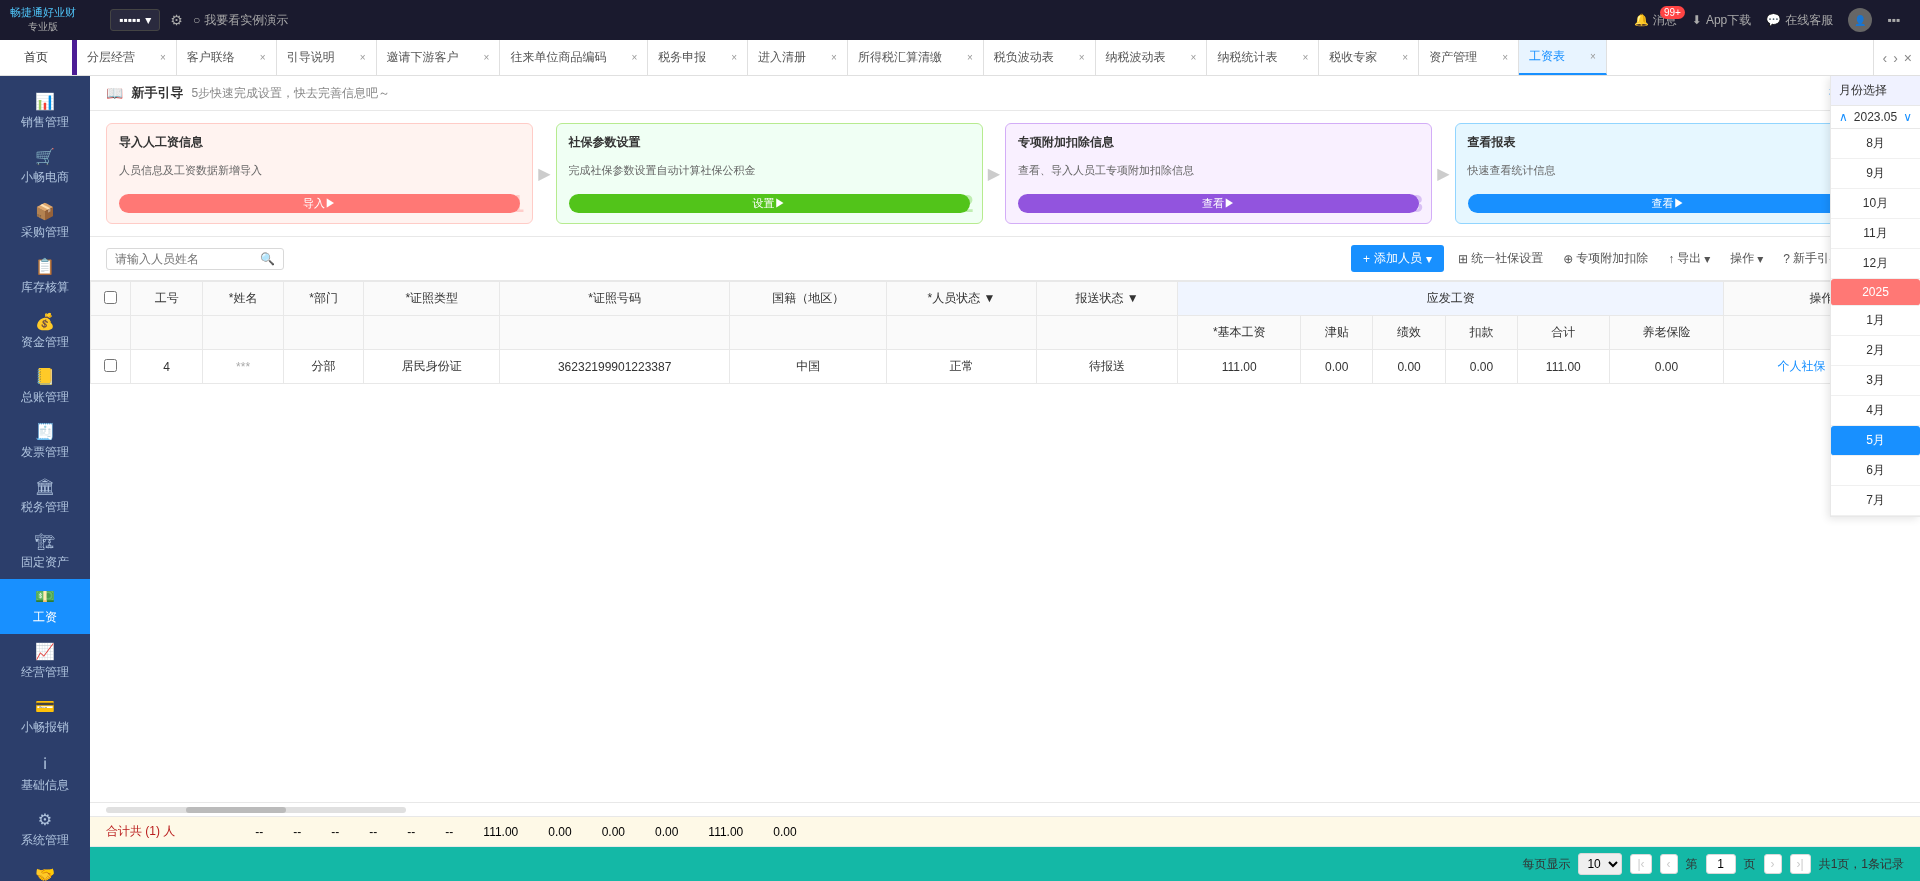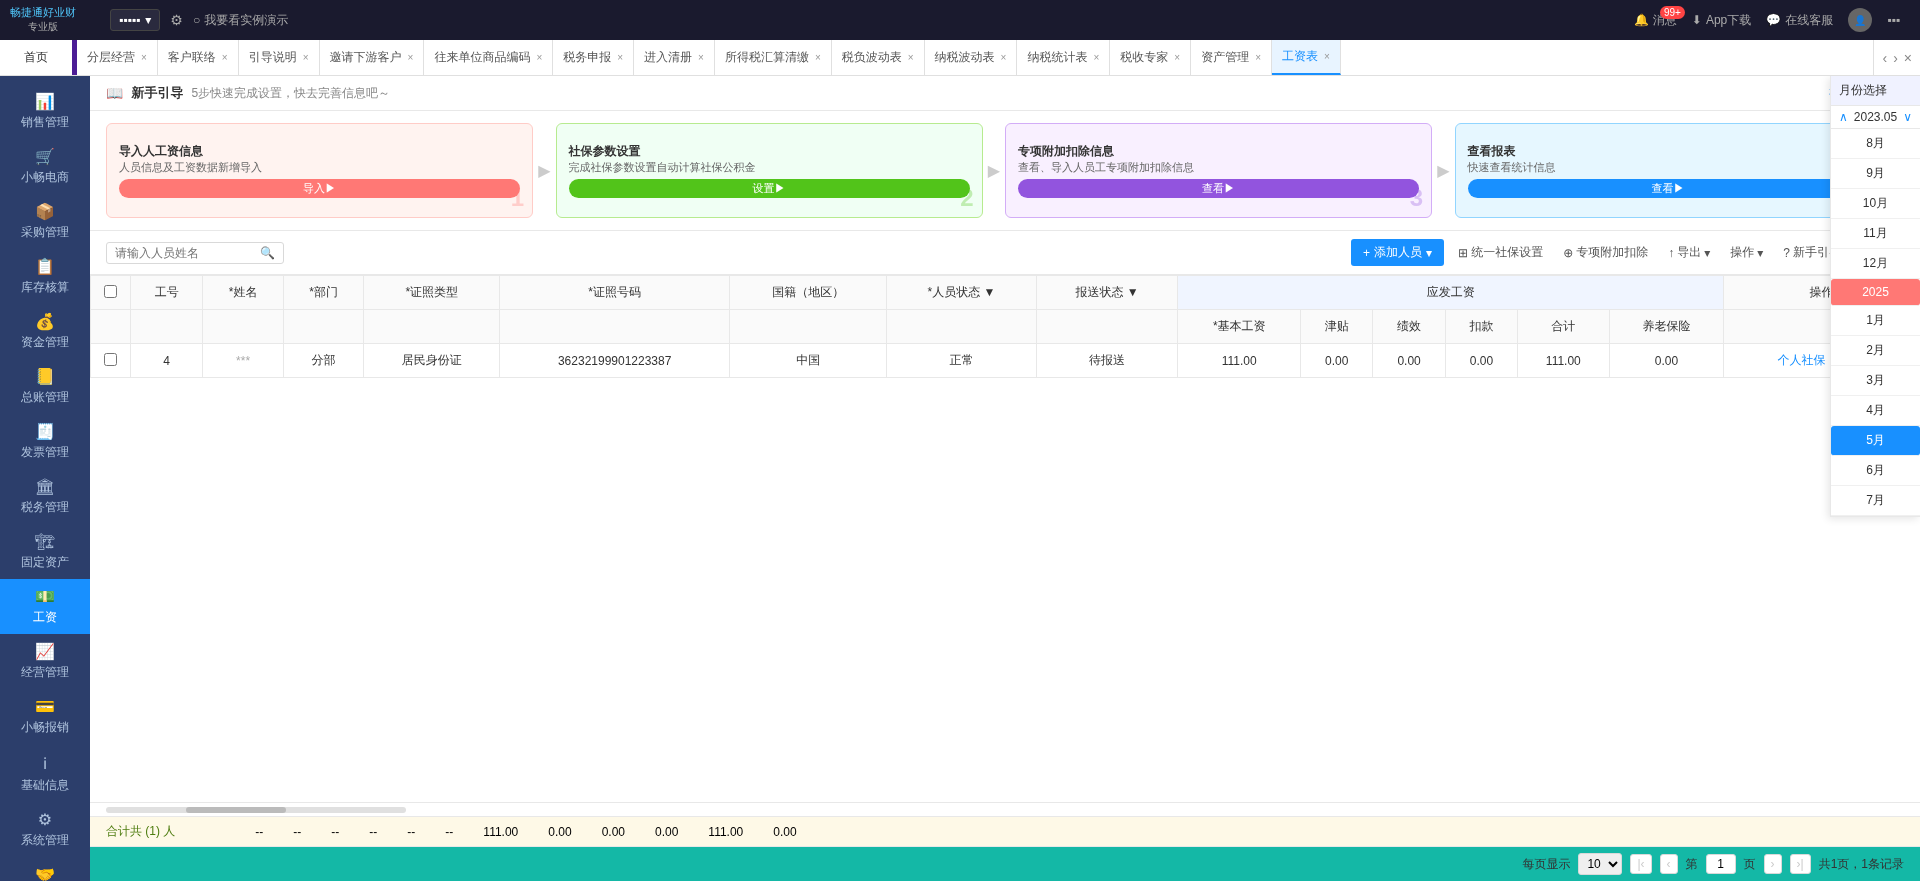--- a/index.html
+++ b/index.html
@@ -115,21 +115,21 @@
       color: #333;
       cursor: pointer;
       border-right: 5px solid #4c1d95;
       font-size: 12px;
       white-space: nowrap;
     }
     .tab-item {
       padding: 0 10px;
       display: flex;
       align-items: center;
-      gap: 4px;
+      gap: 23px;
       cursor: pointer;
       border-right: 1px solid #e0e0e0;
       color: #555;
       font-size: 12px;
       white-space: nowrap;
       position: relative;
     }
     .tab-item.active {
       background: #e8f4ff;
       color: #1890ff;
@@ -240,25 +240,25 @@
       display: flex;
       align-items: center;
       padding: 12px 16px;
       gap: 0;
       background: #fff;
       border-bottom: 1px solid #e8e8e8;
       flex-shrink: 0;
     }
     .step-card {
       flex: 1;
-      padding: 19px 12px;
+      padding: 10px 12px;
       border-radius: 6px;
       display: flex;
       flex-direction: column;
-      gap: 0;
+      gap: 12px;
       min-height: 80px;
       position: relative;
     }
     .step-card-1 { background: #fff3f0; border: 1px solid #ffccc7; }
     .step-card-2 { background: #f0fff4; border: 1px solid #b7eb8f; }
     .step-card-3 { background: #f9f0ff; border: 1px solid #d3adf7; }
     .step-card-4 { background: #e6f7ff; border: 1px solid #91d5ff; }
     .step-card-5 { background: #f0f2ff; border: 1px solid #b3b9ff; }
     .step-num {
       font-size: 24px;
@@ -395,21 +395,21 @@
     
     .table-footer {
       background: #fef9e7;
       border-top: 1px solid #e8e8e8;
       display: flex;
       align-items: center;
       padding: 6px 16px;
       flex-shrink: 0;
       gap: 20px;
     }
-    .footer-sum { color: #4d7c0f; font-size: 12px; }
+    .footer-sum { color: #b91c1c; font-size: 12px; }
     .footer-nums { display: flex; gap: 30px; margin-left: 60px; }
 
     .pagination-bar {
       background: #14b8a6;
       border-top: 1px solid #e8e8e8;
       display: flex;
       align-items: center;
       justify-content: flex-end;
       padding: 6px 16px;
       gap: 8px;

